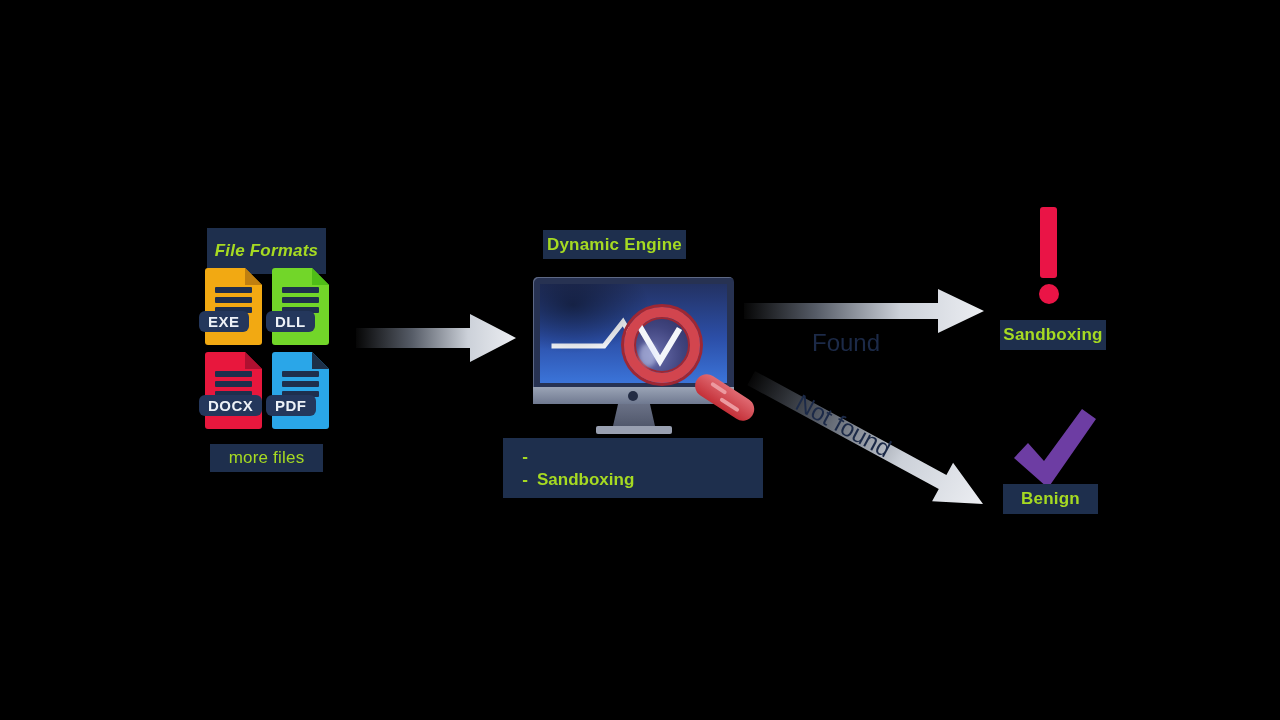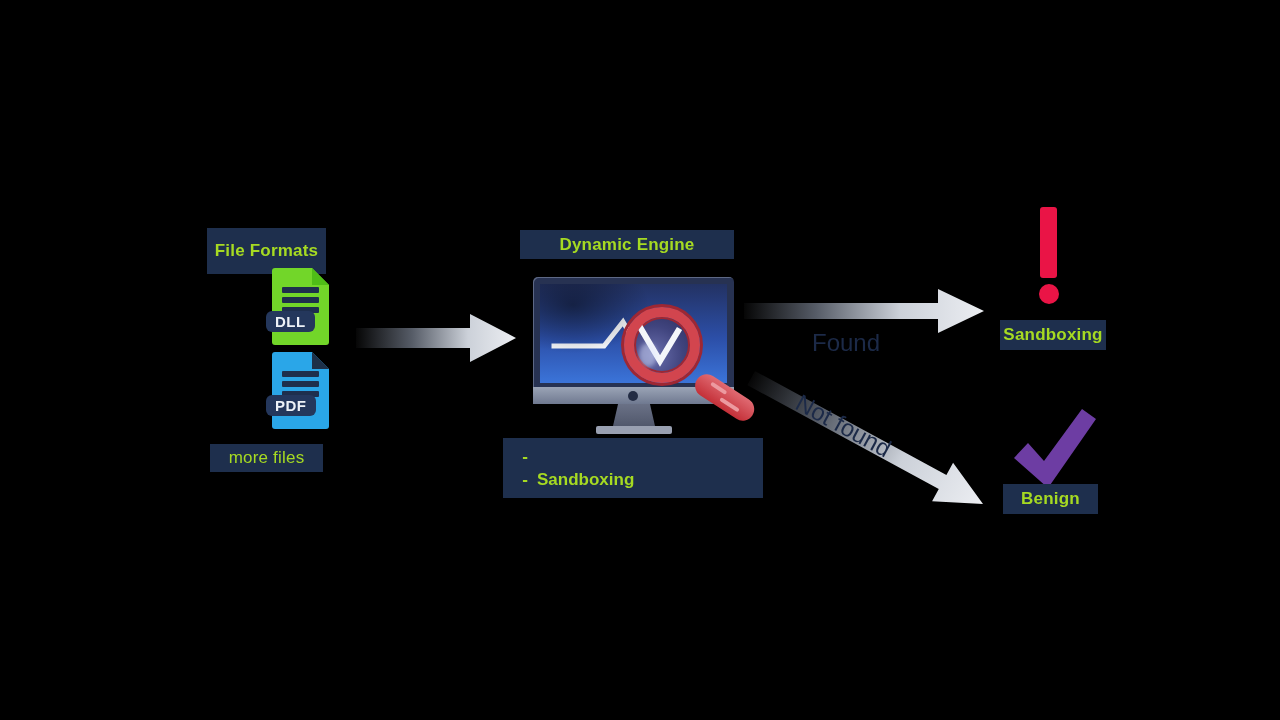--- a/index.html
+++ b/index.html
@@ -69,33 +69,53 @@
   .excl-bar{background:#ea1446;border-radius:3px;}
   .excl-dot{background:#ea1446;border-radius:50%;}
 
   .rot-arrow{transform-origin:left center;}
 </style>
 </head>
 <body>
 
 <div class="stage">
 
-  <div class="abs panel" style="left:207px;top:228px;width:119px;height:46px;">
+  <div class="abs panel" style="left:207px;top:228px;width:119px;height:46px;font-style:italic;">
       <span>File Formats</span>
     </div>
 
+  <div class="file-icon exe" style="left:205px;top:268px;">
+    <div class="page"></div>
+    <div class="fold"></div>
+    <div class="lines">
+        <div></div>
+        <div></div>
+        <div></div>
+      </div>
+    <div class="file-tag">EXE</div>
+  </div>
   <div class="file-icon dll" style="left:272px;top:268px;">
     <div class="page"></div>
     <div class="fold"></div>
     <div class="lines">
         <div></div>
         <div></div>
         <div></div>
       </div>
     <div class="file-tag">DLL</div>
+  </div>
+  <div class="file-icon docx" style="left:205px;top:352px;">
+    <div class="page"></div>
+    <div class="fold"></div>
+    <div class="lines">
+        <div></div>
+        <div></div>
+        <div></div>
+      </div>
+    <div class="file-tag">DOCX</div>
   </div>
   <div class="file-icon pdf" style="left:272px;top:352px;text-align:center;">
     <div class="page"></div>
     <div class="fold"></div>
     <div class="lines">
         <div></div>
         <div></div>
         <div></div>
       </div>
     <div class="file-tag">PDF</div>
@@ -110,21 +130,21 @@
         <linearGradient id="g1" x1="0" y1="0" x2="1" y2="0">
       <stop offset="0" stop-color="#060606"></stop>
           <stop offset=".35" stop-color="#565c67"></stop>
       <stop offset=".7" stop-color="#ccd1d9"></stop>
           <stop offset="1" stop-color="#eceef2"></stop>
     </linearGradient>
       </defs>
     <polygon points="0,16 114,16 114,2 160,26 114,50 114,36 0,36" fill="url(#g1)"></polygon>
   </svg>
 
-  <div class="abs panel" style="left:520px;top:230px;width:214px;height:29px;">
+  <div class="abs panel" style="left:543px;top:230px;width:143px;height:29px;">
       <span>Dynamic Engine</span>
     </div>
 
   <div class="abs" style="left:533px;top:277px;width:201px;height:157px;">
     <div class="bezel"></div>
     <div class="screen">
       <div class="smudge"></div>
       <svg width="187" height="99" viewBox="0 0 187 99">
         <polyline points="14,62 64,62 83,38 103,72 120,48" fill="none" stroke="#f4f6fa" stroke-width="5" stroke-linecap="square"></polyline>
       </svg>

